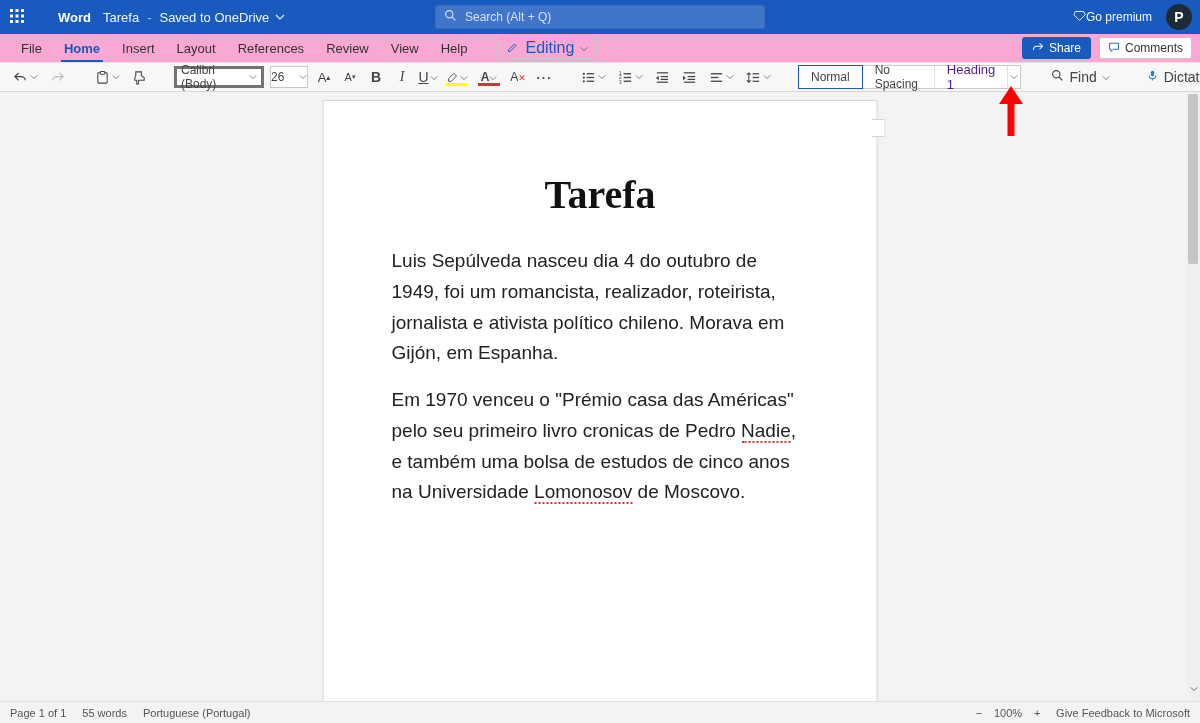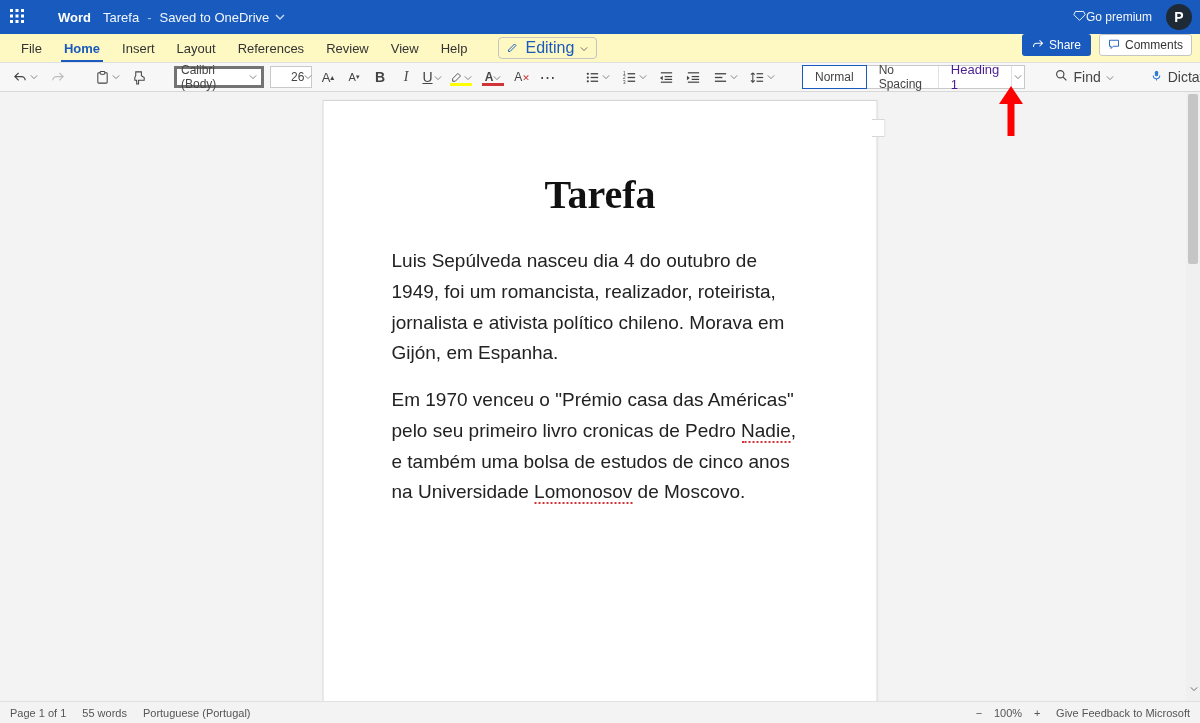--- a/index.html
+++ b/index.html
@@ -13,40 +13,40 @@
   .doc-name { display: flex; align-items: center; gap: 6px; opacity: .95; }
   .doc-name span.sep { opacity: .7; margin: 0 2px; }
   .doc-name .chevron svg { width: 10px; height: 10px; fill: #cfe0f7; }
   .search-wrap { position: absolute; left: 50%; transform: translateX(-50%); }
   .search-box { width: 330px; height: 24px; background: #4175c9; border: 1px solid #3a6bbc; border-radius: 3px; display: flex; align-items: center; padding: 0 8px; color: #d6e3f7; font-size: 12px; gap: 8px; }
   .title-right { position: absolute; right: 8px; display: flex; align-items: center; gap: 14px; }
   .premium { display: flex; align-items: center; font-size: 12px; opacity: .95; }
   .avatar { width: 26px; height: 26px; border-radius: 50%; background: #1f2a37; display:flex;align-items:center;justify-content:center;color:#fff;font-weight:700;font-size:14px; }
   
   
-  .menu-bar { height: 28px; background: #fef9c3; display: flex; align-items: flex-start; padding: 0 10px; border-bottom: 0; position: relative; }
+  .menu-bar { height: 28px; background: #f9a8d4; display: flex; align-items: center; padding: 0 10px; border-bottom: 0; position: relative; }
   .menu-tabs { display: flex; gap: 0; align-items: center; height: 100%; }
   .menu-tab { padding: 0 11px; font-size: 13px; color: #333; height: 100%; display:flex; align-items:center; cursor:pointer; position:relative; }
   .menu-tab.active { color: #185abd; font-weight:600; }
   .menu-tab.active::after { content:""; position:absolute; bottom:0; left:8px; right:8px; height:2px; background:#185abd; }
   .editing-pill { margin-left: 20px; border:1px solid #c5c5c5; border-radius:4px; height:22px; padding:0 8px; display:flex; align-items:center; gap:6px; font-size:16px; color:#185abd; }
   .editing-pill svg { width:12px;height:12px; }
   .menu-right { position:absolute; right:8px; display:flex; gap:8px; align-items:center; }
   .share-btn { background:#185abd; color:#fff; border-radius:3px; height:22px; padding:0 10px; font-size:12px; display:flex; align-items:center; gap:5px; }
   .comments-btn { border:1px solid #c5c5c5; border-radius:3px; height:22px; padding:0 8px; font-size:12px; display:flex; align-items:center; gap:5px; color:#333; background:#fff; }
   
   
   .ribbon { height: 30px; background: #f7f7f7; border-top:1px solid #e1e1e1; border-bottom:1px solid #d7d7d7; display:flex; align-items:center; padding:0 10px; gap:10px; font-size:12px; color:#444;}
   .rgrp { display:flex; align-items:center; gap:6px; }
   .divider { width:1px; height:20px; background:#d8d8d8; margin:0 2px; }
   .icon-btn { display:flex; align-items:center; gap:2px; padding:2px 3px; border-radius:3px; }
   .icon-btn svg { width:15px; height:15px; }
   .chev svg { width:8px;height:8px;fill:#666;}
   .font-select { border:3px solid #737373; background:#fff; height:22px; width:90px; padding:0 4px; font-size:12px; display:flex;align-items:center;justify-content:space-between;}
-  .size-select { border:1px solid #c9c9c9; background:#fff; height:22px; width:38px; padding:0 20px; font-size:12px; display:flex;align-items:center;justify-content:space-between;}
+  .size-select { border:1px solid #c9c9c9; background:#fff; height:22px; width:38px; padding:0 0; font-size:12px; display:flex;align-items:center;justify-content:space-between;}
   .fmt-btn { width:20px; height:20px; display:flex;align-items:center;justify-content:center; font-size:14px; }
   .bold{font-weight:700;} .italic{font-style:italic;font-family:'Times New Roman',serif;} .underline{text-decoration:underline;}
   .color-swatch{position:relative;}
   .color-swatch .bar{position:absolute;bottom:1px;left:2px;right:2px;height:3px;}
   .styles-box { display:flex; border:1px solid #c9c9c9; background:#fff; height:24px; }
   .style-item { padding:0 12px; display:flex;align-items:center; border-right:1px solid #e1e1e1; font-size:12px; }
   .style-item.sel { border:1px solid #185abd; margin:-1px 0 -1px -1px; }
   .style-item.heading { color:#4c1d95; font-size:13px; }
   .styles-expand { width:16px; display:flex;align-items:center;justify-content:center; }
   .rib-right-btn { display:flex; align-items:center; gap:5px; padding:0 6px; font-size:14px; }
@@ -96,20 +96,29 @@
   </div>
   <span class="app-name">Word</span>
   <div class="doc-name">
     <span>Tarefa</span>
     <span class="sep">-</span>
     <span>Saved to OneDrive</span>
     <span class="chevron"><svg viewBox="0 0 10 10">
           <path d="M1 3l4 4 4-4" stroke="#cfe0f7" stroke-width="1.4" fill="none"></path>
         </svg></span>
   </div>
+  <div class="search-wrap">
+    <div class="search-box">
+      <span><svg width="13" height="13" viewBox="0 0 16 16">
+            <circle cx="6.5" cy="6.5" r="4.5" stroke="#d6e3f7" stroke-width="1.4" fill="none"></circle>
+            <line x1="10" y1="10" x2="14" y2="14" stroke="#d6e3f7" stroke-width="1.6"></line>
+          </svg></span>
+      <span>Search (Alt + Q)</span>
+    </div>
+  </div>
   <div class="title-right">
     <div class="premium">
       <span><svg width="13" height="13" viewBox="0 0 16 16">
             <path d="M3 3h10l2 4-7 7-7-7z" fill="none" stroke="#fff" stroke-width="1.2"></path>
           </svg></span>
       <span>Go premium</span>
     </div>
     <div class="avatar">
         <span>P</span>
       </div>

